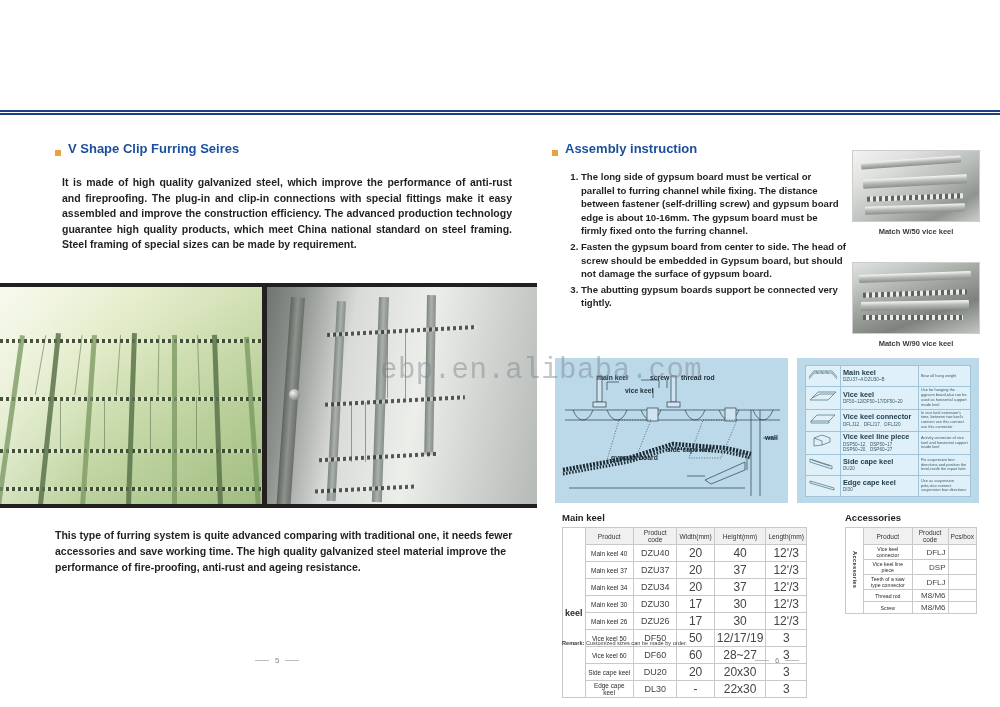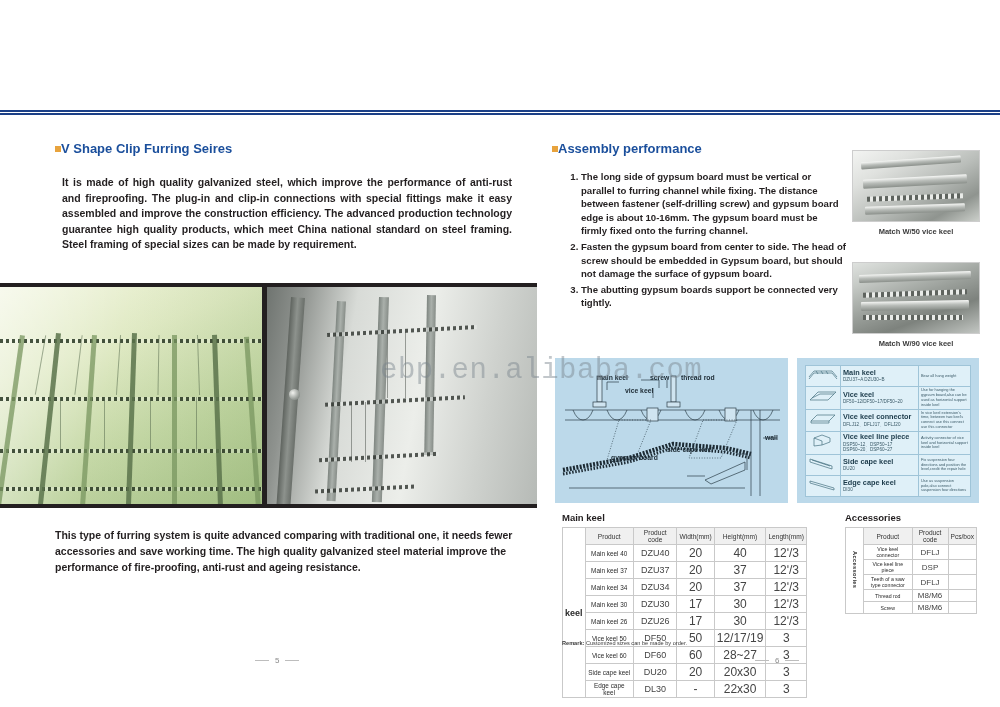--- a/index.html
+++ b/index.html
@@ -30,21 +30,21 @@
   .header-rule-inner {
     position: absolute; left: 0; top: 112px; width: 1000px; height: 1px;
     background: #ffffff;
   }
   .header-rule-outer2 {
     position: absolute; left: 0; top: 113px; width: 1000px; height: 2px;
     background: #1b3f86;
   }
 
   
-  .sec-head { position: absolute; display: flex; align-items: center; }
+  .sec-head { position: absolute; display: flex; align-items: flex-end; gap: 7px; }
   .sq-bullet { width: 6px; height: 6px; background: #e8a33d; display: inline-block; }
   .sec-head .label { font-size: 13px; font-weight: bold; color: #1b4f9c; white-space: nowrap; }
 
   
   .intro-para {
     position: absolute; left: 62px; top: 175px; width: 450px;
     font-size: 10.5px; line-height: 1.48; font-weight: bold; color: #231f20;
     text-align: justify;
   }
   .photos {
@@ -175,21 +175,21 @@
   }
   table.data td.rot.vert {
     font-size: 5.6px; letter-spacing: .4px;
   }
   .rot-inner { writing-mode: vertical-rl; text-orientation: mixed; display: inline-block; }
 
   #main-keel-table { left: 562px; top: 527px; width: 245px; }
   #main-keel-table td.pname { font-size: 6.4px; }
   #acc-table { left: 845px; top: 527px; width: 132px; }
   #acc-table td.pname { font-size: 5.2px; }
-  #acc-table td.code { font-size: 8px; }
+  #acc-table td.code { font-size: 8px; text-align: right; }
 
   .remark {
     position: absolute; left: 562px; top: 640px;
     font-size: 5.6px; color: #3a3a3a;
   }
   .remark b { font-weight: bold; }
 
   
   .footer-num {
     position: absolute; top: 656px; font-size: 8px; color: #8a8a8a;
@@ -260,21 +260,21 @@
     <div class="rwire" style="left:120px; top:45px; height:66px;"></div>
     <div class="rwire" style="left:138px; top:45px; height:66px;"></div>
     <div class="recessed-light" style="left:22px; top:102px;"></div>
   </div>
 </div>
 
 <div class="outro-para">This type of furring system is quite advanced comparing with traditional one, it needs fewer accessories and save working time. The high quality galvanized steel material improve the performance of fire-proofing, anti-rust and ageing resistance.</div>
 
 <div class="sec-head" style="left:552px; top:141px;">
   <span class="sq-bullet"></span>
-  <span class="label">Assembly performance</span>
+  <span class="label">Assembly instruction</span>
 </div>
 
 <div class="assembly-list">
   <ol>
     <li>The long side of gypsum board must be vertical or parallel to furring channel while fixing. The distance between fastener (self-drilling screw) and gypsum board edge is about 10-16mm. The gypsum board must be firmly fixed onto the furring channel.</li>
     <li>Fasten the gypsum board from center to side. The head of screw should be embedded in Gypsum board, but should not damage the surface of gypsum board.</li>
     <li>The abutting gypsum boards support be connected very tightly.</li>
   </ol>
 </div>
 

